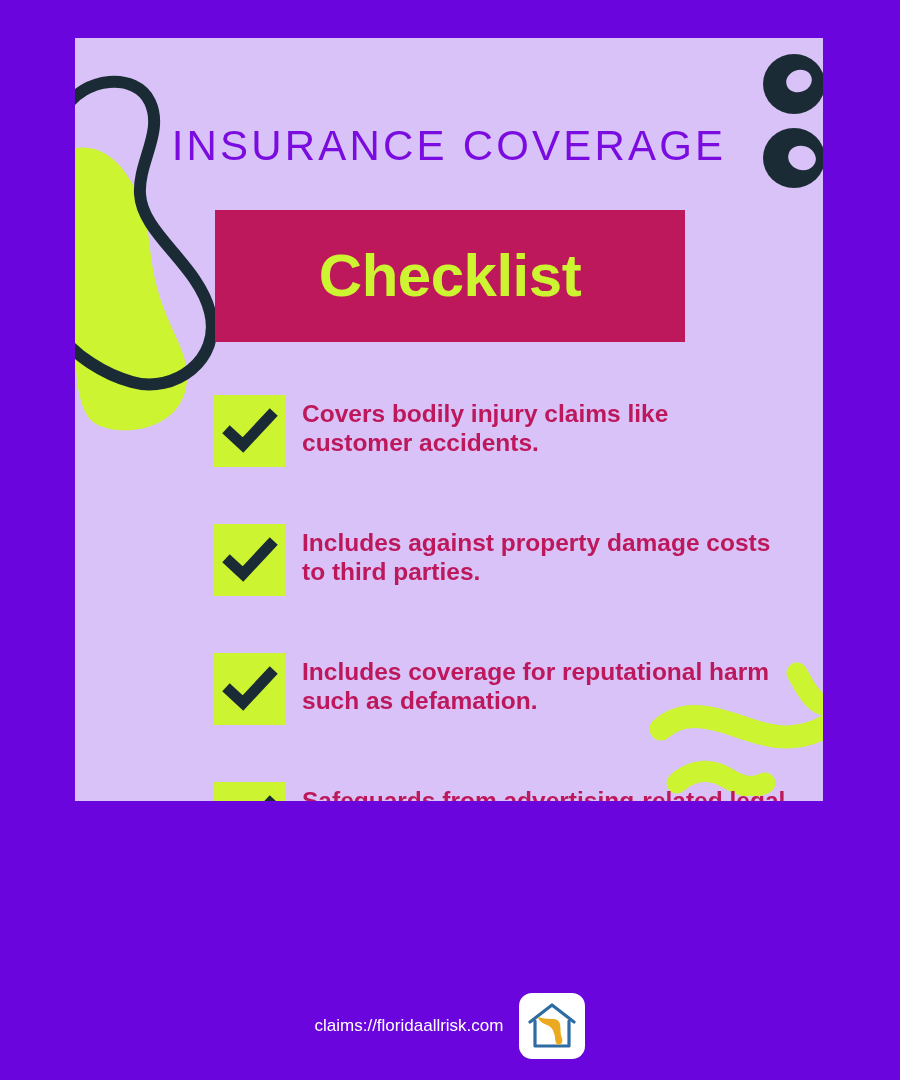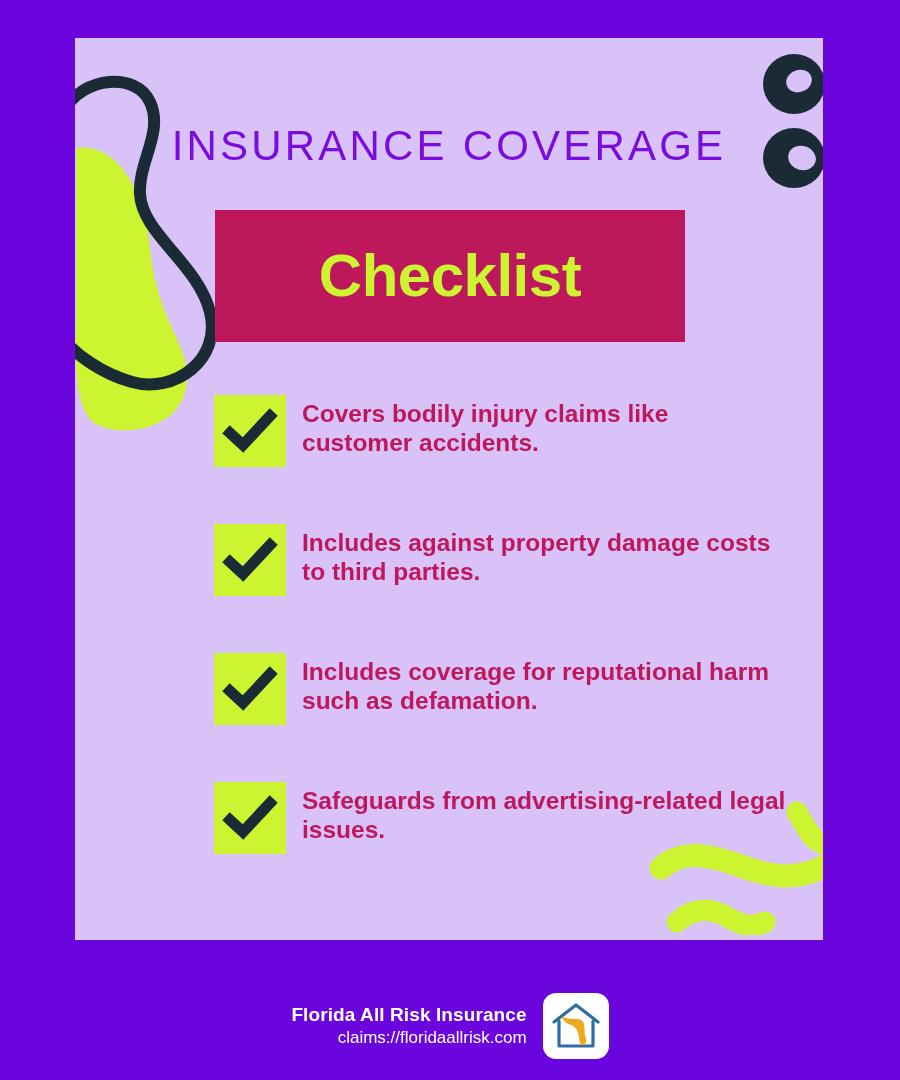--- a/index.html
+++ b/index.html
@@ -22,21 +22,21 @@
     width: 900px;
     height: 1080px;
     background: #6A05DD;
   }
 
   #card {
     position: absolute;
     left: 75px;
     top: 38px;
     width: 748px;
-    height: 902px;
+    height: 763px;
     background: #D8C2F7;
     overflow: hidden;
   }
 
   
   .deco { position: absolute; pointer-events: none; }
 
   #deco-left-blob {
     left: -1px;
     top: 100px;
@@ -242,21 +242,20 @@
           </svg>
         </div>
         <div class="check-text">Safeguards from advertising-related legal issues.</div>
       </div>
 
     </div>
   </div>
 
   <div id="footer">
     <div id="footer-text">
-      <div id="brand-name">Florida All Risk Insurance</div>
       <div id="brand-url">claims://floridaallrisk.com</div>
     </div>
     <div id="brand-logo">
       <svg width="52" height="52" viewBox="0 0 52 52" xmlns="http://www.w3.org/2000/svg">
         <path d="M4,22 L26,5 L48,22" fill="none" stroke="#2E6DA4" stroke-width="3.2" stroke-linecap="round" stroke-linejoin="round"></path>
         <path d="M9,21 L9,46 L43,46 L43,21" fill="none" stroke="#2E6DA4" stroke-width="3.2" stroke-linecap="round" stroke-linejoin="round"></path>
         <path d="M12,17 C16,18 20,19 26,19 C30,19 33,20 34,24 C35,29 34,34 36,38 C37,41 36,44 33,45 C30,45 29,41 29,37 C28,31 26,27 21,25 C16,23 13,21 12,17 Z" fill="#EAA91E"></path>
       </svg>
     </div>
   </div>

